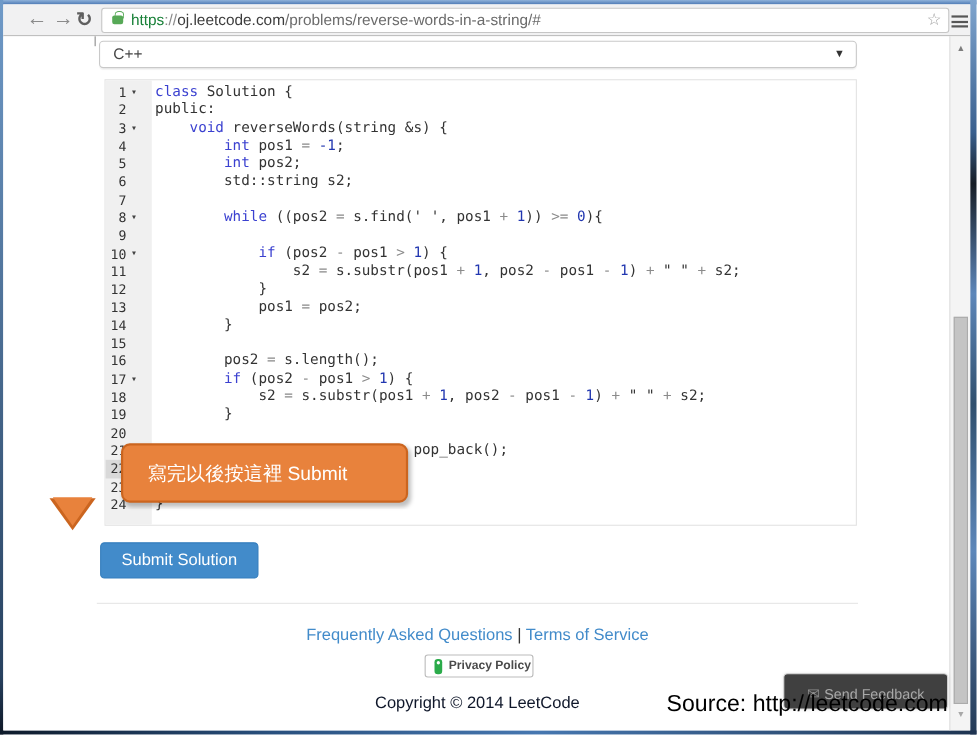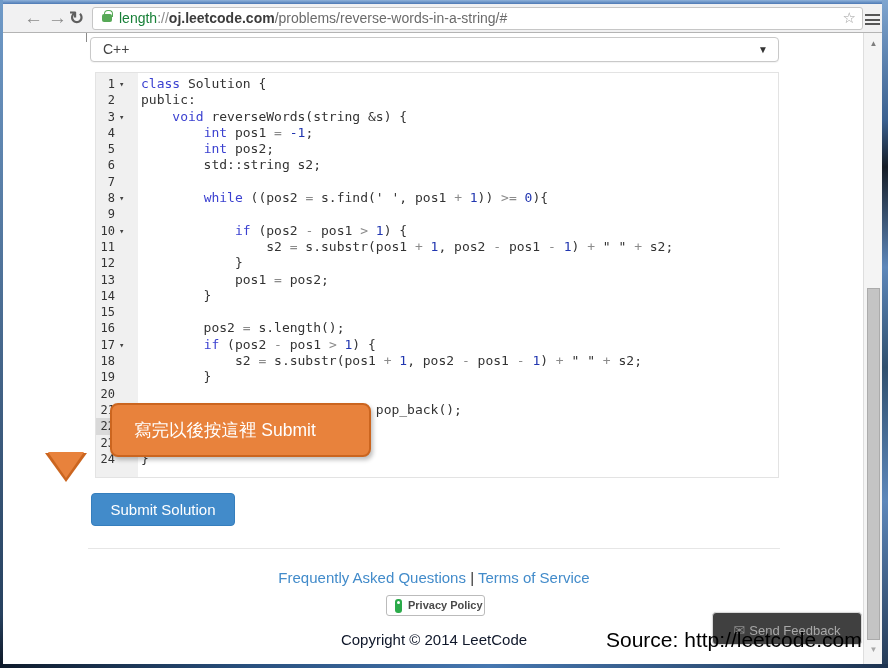--- a/index.html
+++ b/index.html
@@ -18,21 +18,21 @@
   .navbtn { position:absolute; top:1px; height:26px; line-height:26px; font-size:19px; color:#8b8b8b; }
   .nav-back    { left:21px; }
   .nav-forward { left:45px; }
   .nav-refresh { left:66px; color:#5f5f5f; font-size:18px; font-weight:bold; }
   .omnibox { position:absolute; left:89px; top:3px; width:771px; height:23px; background:#fff; border:1px solid #c6c6c6; border-radius:3px; }
   .lock { position:absolute; left:9px; top:6px; width:10px; height:8px; background:#57a957; border-radius:2px; }
   .lock:before { content:""; position:absolute; left:1.5px; top:-4px; width:7px; height:6px; border:1.5px solid #57a957; border-bottom:none; border-radius:4px 4px 0 0; }
   .url { position:absolute; left:26px; top:0; height:21px; line-height:21px; font-size:14px; white-space:nowrap; }
   .url .scheme { color:#188038; }
   .url .sep    { color:#8a8a8a; }
-  .url .domain { color:#3c3c3c;font-weight:bold; }
+  .url .domain { color:#3c3c3c; }
   .url .path   { color:#6b6b6b;margin-top:12px; }
   .star { position:absolute; right:6px; top:1px; font-size:15px; color:#9e9e9e; }
   .menu-icon { position:absolute; left:862px; top:10px; width:15px; height:11px; border-top:2.5px solid #565656; border-bottom:2.5px solid #565656; }
   .menu-icon:before { content:""; position:absolute; left:0; top:2.5px; width:15px; height:2.5px; background:#565656; }
 
   
   .page { position:absolute; left:3px; top:33px; width:860px; height:631px; background:#fff; }
   .page-edge-tick { position:absolute; left:83px; top:0; width:1px; height:9px; background:#8a8a8a; }
 
   
@@ -103,21 +103,21 @@
   <div class="frame-right"></div>
   <div class="frame-bottom"></div>
 
   <div class="toolbar">
     <span class="navbtn nav-back">←</span>
     <span class="navbtn nav-forward">→</span>
     <span class="navbtn nav-refresh">↻</span>
     <div class="omnibox">
       <span class="lock"></span>
       <span class="url">
-        <span class="scheme">length</span><span class="sep">://</span><span class="domain">oj.leetcode.com</span><span class="path">/problems/reverse-words-in-a-string/#</span>
+        <span class="scheme">https</span><span class="sep">://</span><span class="domain">oj.leetcode.com</span><span class="path">/problems/reverse-words-in-a-string/#</span>
       </span>
       <span class="star">☆</span>
     </div>
     <div class="menu-icon"></div>
   </div>
 
   <div class="page">
     <div class="page-edge-tick"></div>
 
     <div class="lang-select">

